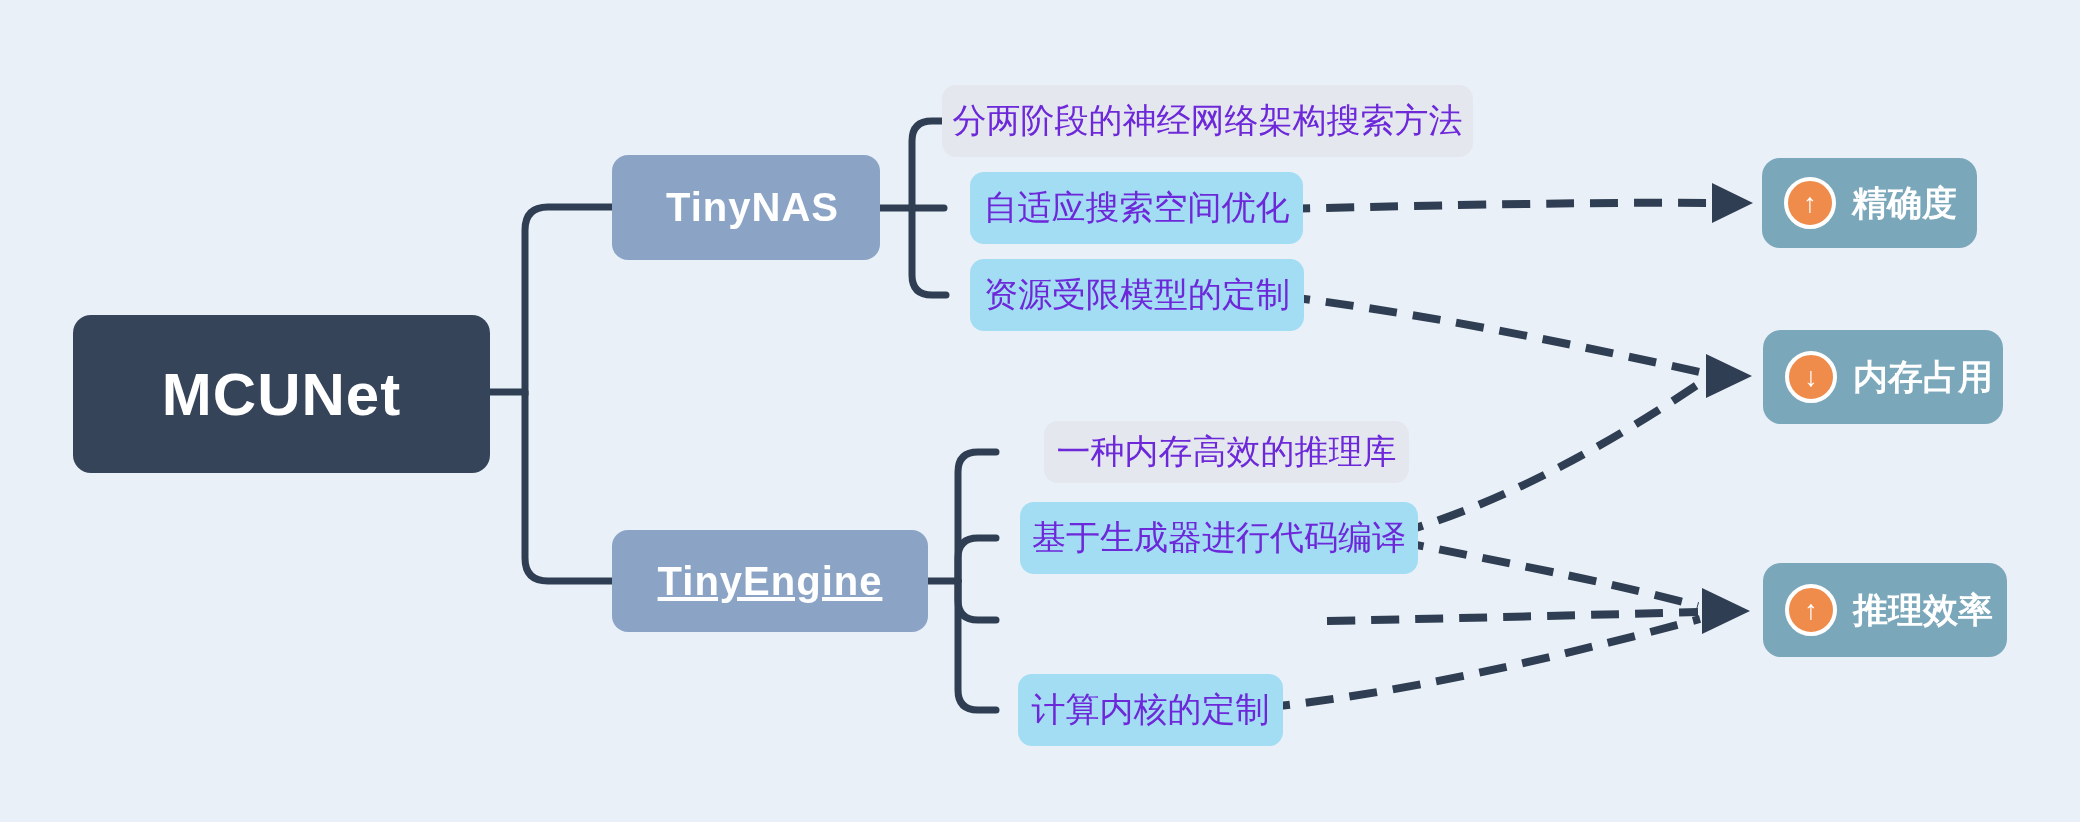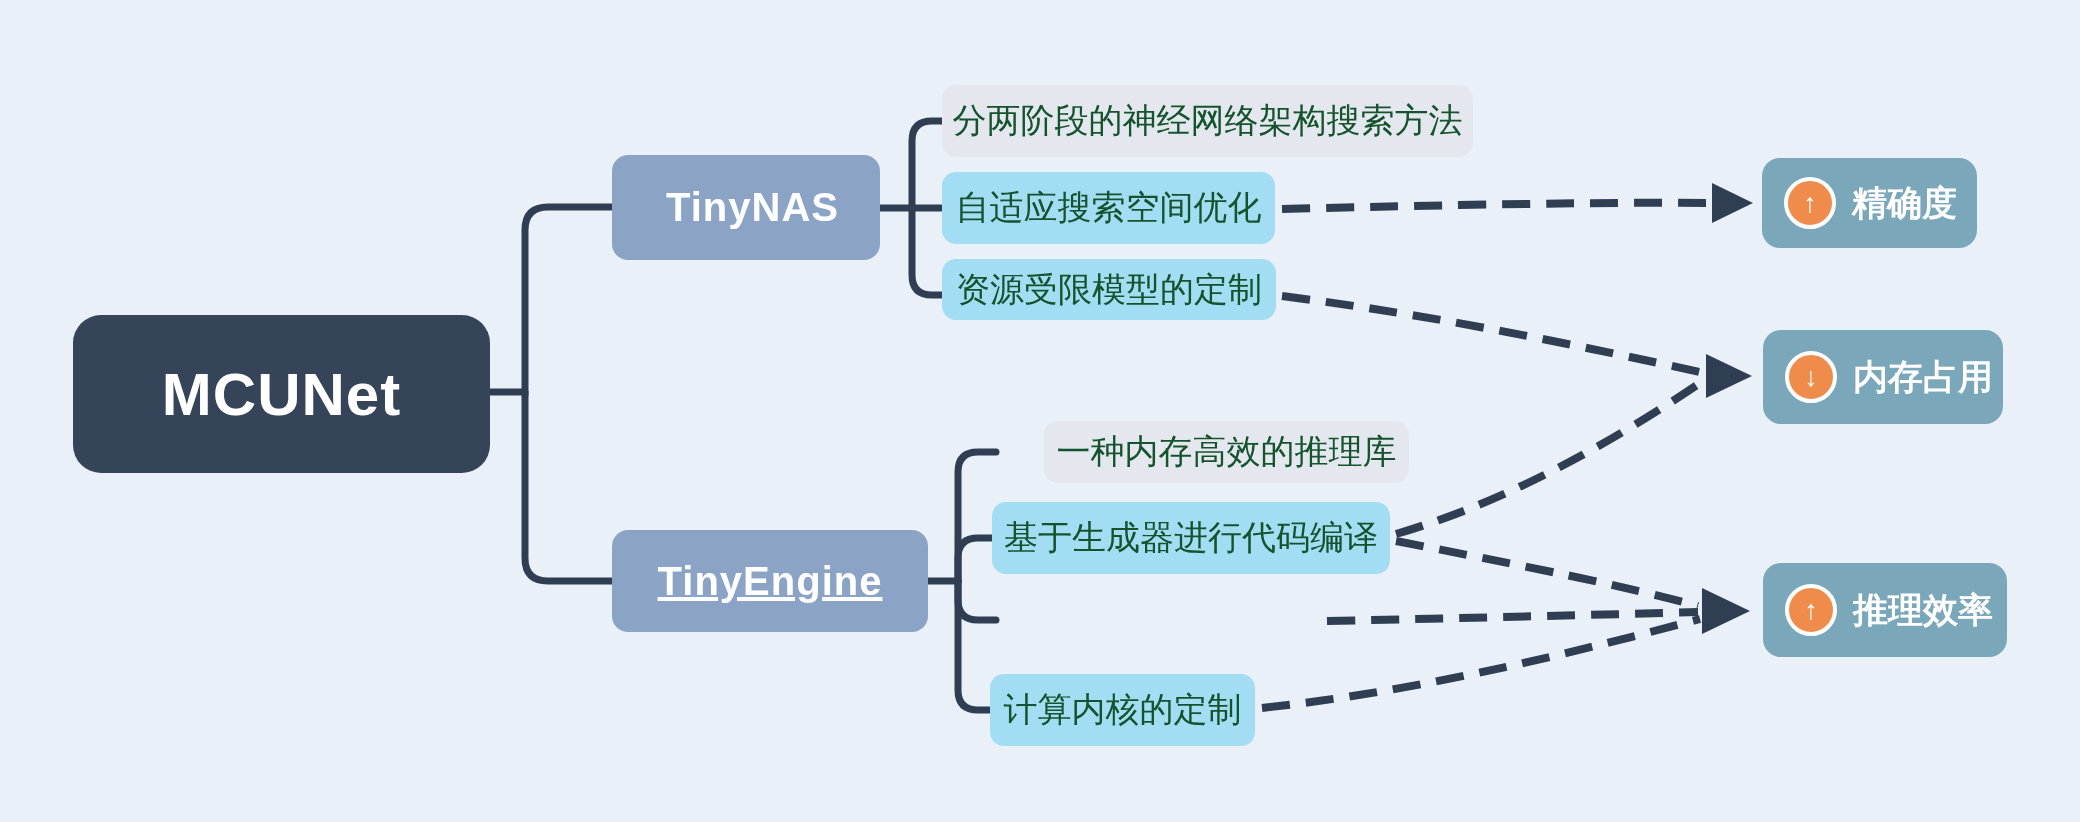--- a/index.html
+++ b/index.html
@@ -14,39 +14,39 @@
     overflow:hidden;
   }
   .layer{position:absolute;left:0;top:0;}
   .node{
     position:absolute;
     display:flex;align-items:center;justify-content:center;
     box-sizing:border-box;
   }
   .node-root{
     left:73px;top:315px;width:417px;height:158px;
-    background:#364459;border-radius:28px;
+    background:#364459;border-radius:18px;
     color:#FFFFFF;font-size:60px;font-weight:800;letter-spacing:1px;
   }
   .node-branch{
     background:#8BA4C6;border-radius:16px;
     color:#FFFFFF;font-size:40px;font-weight:700;letter-spacing:1px;
   }
   .branch-tinynas{left:612px;top:155px;width:268px;height:105px;padding-left:13px;}
   .branch-tinyengine{left:612px;top:530px;width:316px;height:102px;text-decoration:underline;}
   .child{
     border-radius:14px;
-    color:#14532d;font-size:34px;font-weight:500;
+    color:#6d28d9;font-size:34px;font-weight:500;
     white-space:nowrap;
   }
   .child.gray{background:#E4E8EE;}
-  .child.cyan{background:#A2DDF4;}
+  .child.cyan{background:#A2DDF4;margin-left:28px;}
   .nas-c1{left:942px;top:85px;width:531px;height:72px;}
   .nas-c2{left:942px;top:172px;width:333px;height:72px;}
-  .nas-c3{left:942px;top:259px;width:334px;height:61px;}
+  .nas-c3{left:942px;top:259px;width:334px;height:72px;}
   .eng-c1{left:1044px;top:421px;width:365px;height:62px;}
   .eng-c2{left:992px;top:502px;width:398px;height:72px;text-align:right;}
   .eng-c3{left:990px;top:584px;width:330px;height:72px;}
   .eng-c4{left:990px;top:674px;width:265px;height:72px;justify-content:center;}
   .outcome{
     background:#7AA7BA;border-radius:18px;
     color:#FFFFFF;font-size:35px;font-weight:700;
     justify-content:flex-start;gap:16px;padding-left:22px;
   }
   .outcome-1{left:1762px;top:158px;width:215px;height:90px;}

